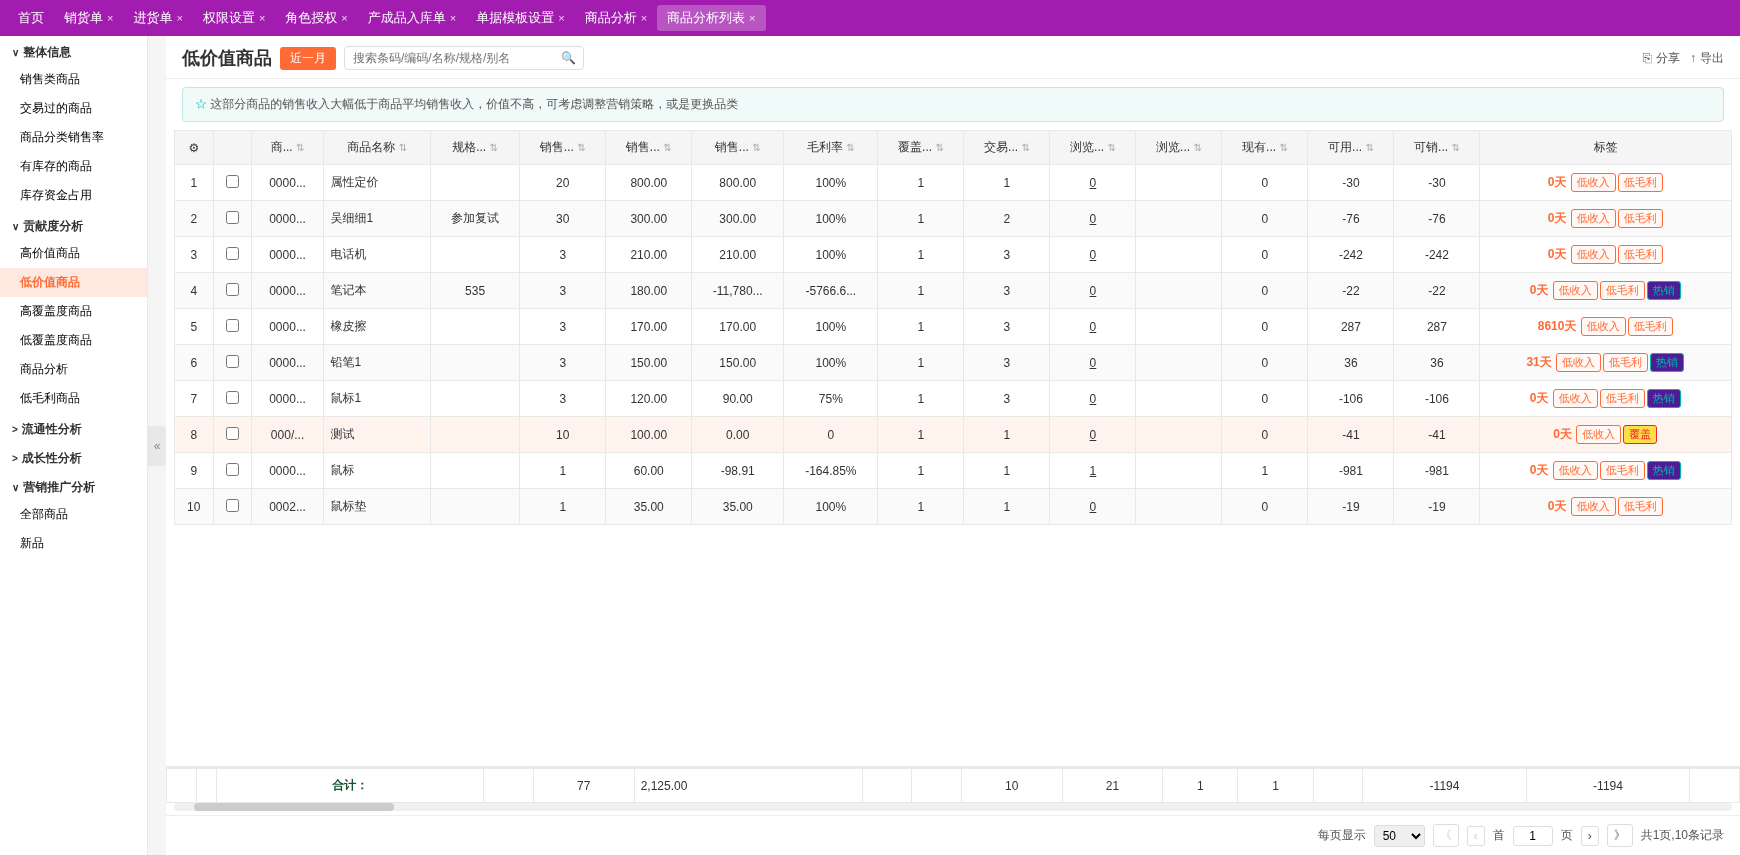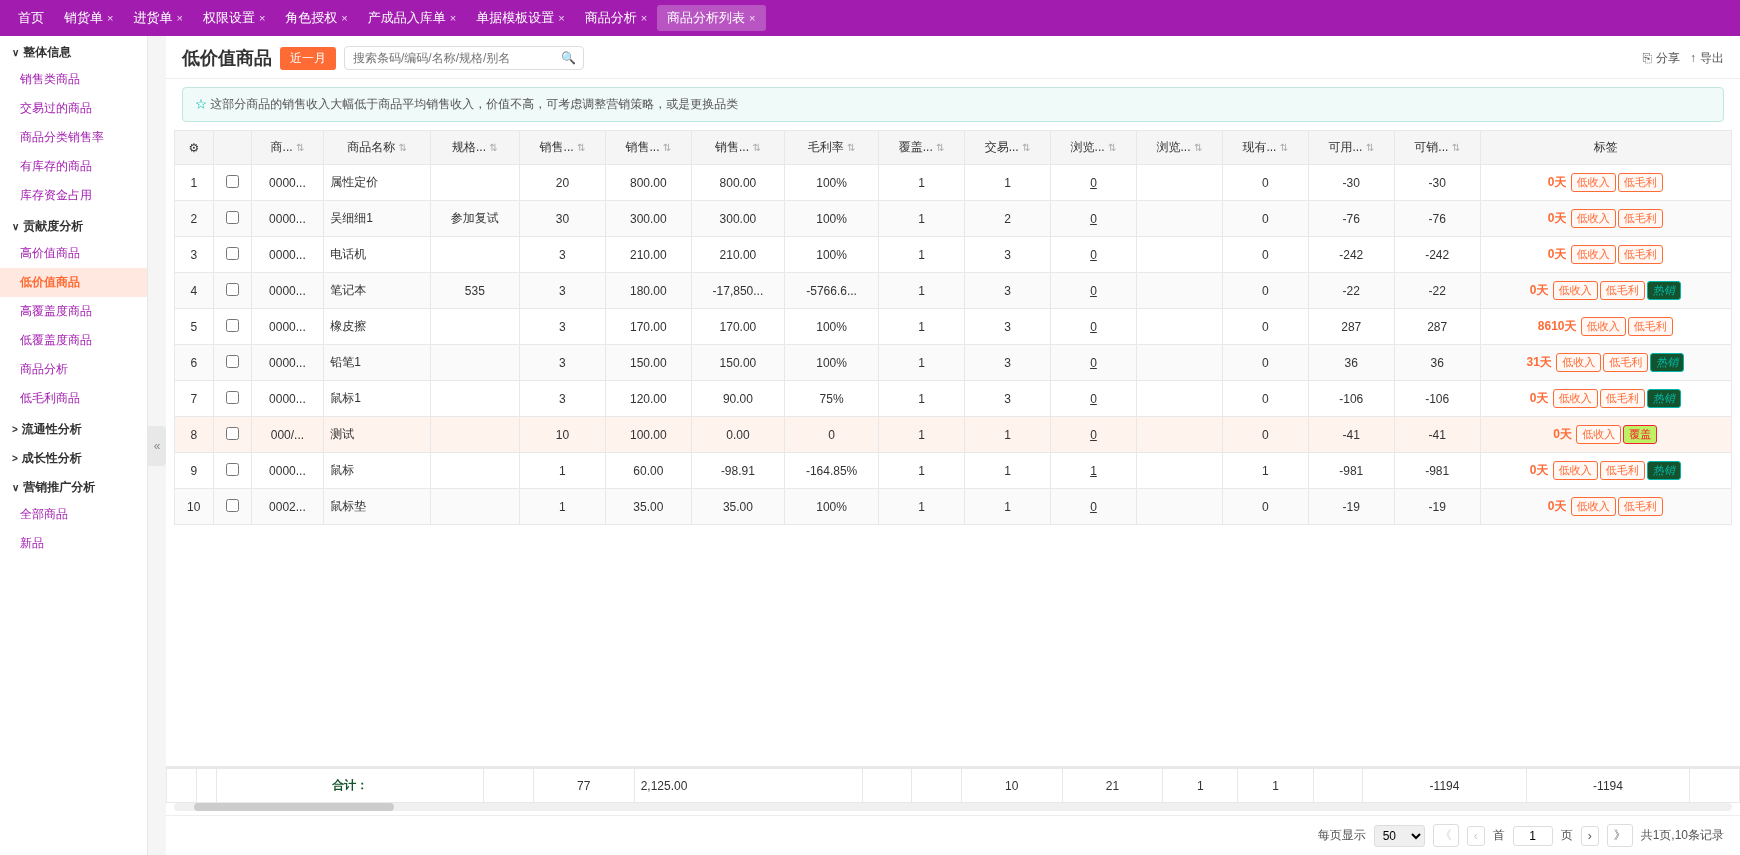--- a/index.html
+++ b/index.html
@@ -48,21 +48,21 @@
       font-weight: bold;
       font-size: 12px;
       cursor: pointer;
       display: flex;
       align-items: center;
       gap: 4px;
     }
     .sidebar-group-header .arrow { font-size: 10px; }
     .sidebar-item {
       padding: 6px 12px 6px 20px;
-      color: #a21caf;
+      color: #000000;
       cursor: pointer;
       font-size: 12px;
     }
     .sidebar-item.active { background: #ffe8e0; color: #ff6b35; font-weight: bold; }
 
     
     .content-area {
       flex: 1;
       display: flex;
       flex-direction: column;
@@ -188,22 +188,22 @@
     }
     tbody td.left { text-align: left; }
     .tag {
       display: inline-block;
       padding: 1px 5px;
       border-radius: 3px;
       font-size: 11px;
       margin: 1px;
     }
     .tag-orange { color: #ff6b35; border: 1px solid #ff6b35; background: #fff8f5; }
-    .tag-green { color: #00b8a9; border: 1px solid #00b8a9; background: #14532d; font-style: italic; }
-    .tag-red { color: #f5222d; border: 1px solid #f5222d; background: #bef264; }
+    .tag-green { color: #00b8a9; border: 1px solid #00b8a9; background: #4c1d95; }
+    .tag-red { color: #f5222d; border: 1px solid #f5222d; background: #fde047; }
     .link-underline { text-decoration: underline; cursor: pointer; color: #333; }
     .days-orange { color: #ff6b35; font-weight: bold; margin-top: 6px; }
 
     
     input[type=checkbox] { cursor: pointer; }
 
     
     .table-footer {
       border-top: 2px solid #e8e8e8;
       background: #fff8f0;
@@ -440,21 +440,21 @@
                 <td><span class="days-orange">0天</span> <span class="tag tag-orange">低收入</span><span class="tag tag-orange">低毛利</span></td>
               </tr>
               <tr>
                 <td>4</td>
                 <td><input type="checkbox" style=""></td>
                 <td>0000...</td>
                 <td class="left">笔记本</td>
                 <td>535</td>
                 <td>3</td>
                 <td>180.00</td>
-                <td>-17,850...</td>
+                <td>-11,780...</td>
                 <td>-5766.6...</td>
                 <td>1</td>
                 <td>3</td>
                 <td><span class="link-underline">0</span></td>
                 <td></td>
                 <td>0</td>
                 <td>-22</td>
                 <td>-22</td>
                 <td><span class="days-orange">0天</span> <span class="tag tag-orange">低收入</span><span class="tag tag-orange">低毛利</span><span class="tag tag-green">热销</span></td>
               </tr>

